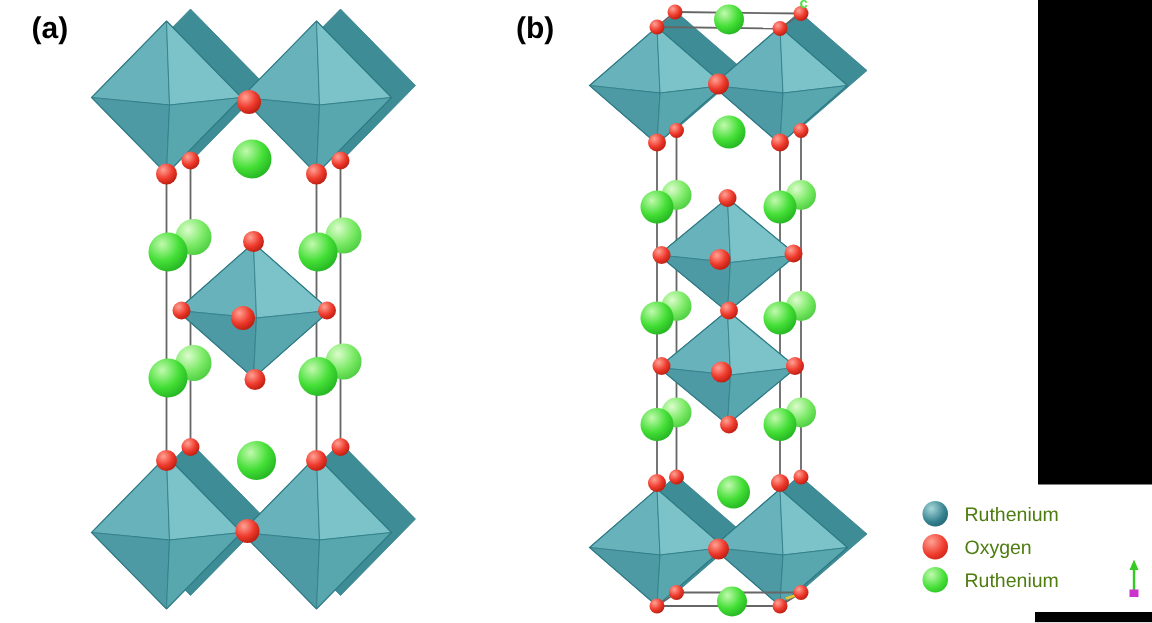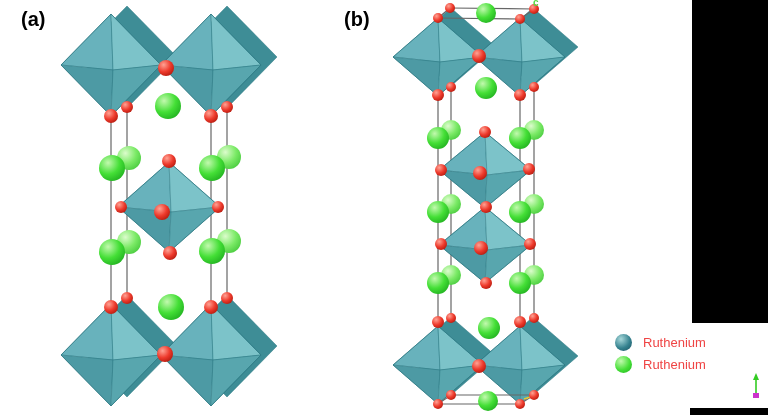--- a/index.html
+++ b/index.html
@@ -7,21 +7,21 @@
           font-family:"Liberation Sans",sans-serif;}
   #structures{position:absolute;left:0;top:0;}
   .panel-label{position:absolute;font-weight:bold;font-size:20px;color:#000;letter-spacing:0px;}
   #label-a{left:21px;top:8px;}
   #label-b{left:344px;top:8px;}
   #axis-c-label{position:absolute;left:533px;top:-3px;font-size:10px;font-weight:bold;}
   .black-region{position:absolute;background:#000;}
   #legend{position:absolute;left:615px;top:331px;}
   .legend-row{display:flex;align-items:center;height:22px;}
   .legend-sphere{width:17px;height:17px;border-radius:50%;flex:0 0 17px;margin-right:11px;}
-  .legend-label{font-size:13px;color:#ef4444;}
+  .legend-label{font-size:13px;color:#4d7c0f;}
   #axis-indicator{position:absolute;left:746px;top:372px;width:20px;height:30px;}
 </style>
 </head>
 <body>
 
 <div id="canvas">
 
   <svg id="structures" width="768" height="415" viewBox="0 0 768 415">
     <defs id="defs">
         <radialGradient id="g-oxygen" cx="0.35" cy="0.3" r="0.8">
@@ -206,20 +206,24 @@
 
   <div id="black-bar-right" class="black-region" style="left: 692px; top: 0px; width: 76px; height: 323px;"></div>
   <div id="black-strip-bottom" class="black-region" style="left: 690px; top: 408px; width: 78px; height: 7px;"></div>
 
   <div id="legend">
     <div class="legend-row">
       <span class="legend-sphere" id="sph-ruthenium" style="background: radial-gradient(circle at 35% 30%, rgb(168, 216, 218) 0%, rgb(53, 130, 143) 55%, rgb(23, 79, 94) 100%);"></span>
       <span class="legend-label">Ruthenium</span>
     </div>
     <div class="legend-row">
+      <span class="legend-sphere" id="sph-oxygen" style="background: radial-gradient(circle at 35% 30%, rgb(255, 162, 148) 0%, rgb(238, 58, 44) 55%, rgb(176, 24, 12) 100%);"></span>
+      <span class="legend-label">Oxygen</span>
+    </div>
+    <div class="legend-row">
       <span class="legend-sphere" id="sph-strontium" style="background: radial-gradient(circle at 35% 30%, rgb(194, 249, 174) 0%, rgb(68, 223, 54) 55%, rgb(31, 174, 31) 100%);"></span>
       <span class="legend-label">Ruthenium</span>
     </div>
   </div>
 
   <svg id="axis-indicator" viewBox="0 0 20 30">
     <line id="axi-line" x1="10" y1="6" x2="10" y2="22" stroke-width="1.6" stroke="#33cc22"></line>
     <polygon id="axi-head" points="10,1 7,8 13,8" fill="#33cc22"></polygon>
     <rect id="axi-base" x="7" y="21" width="6" height="5" fill="#cc33cc"></rect>
   </svg>

